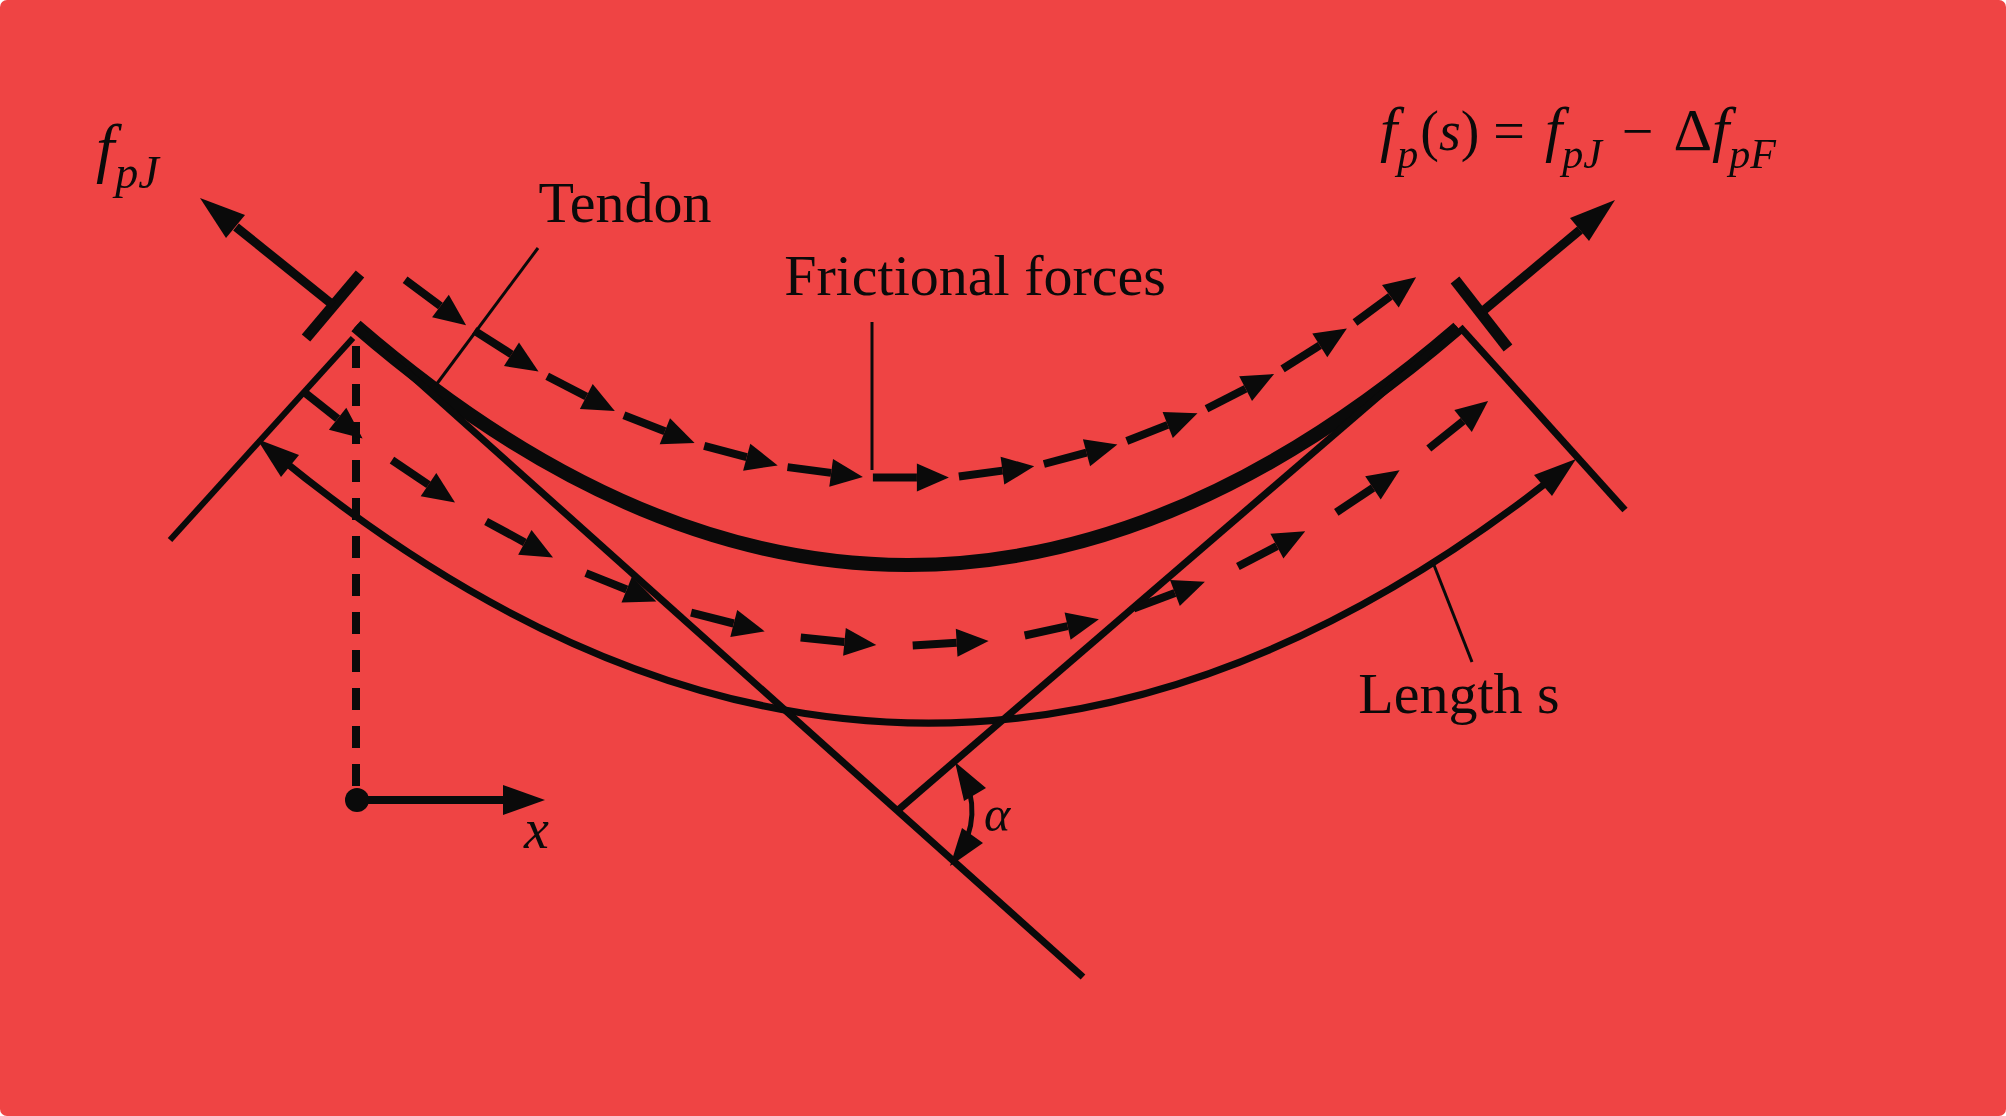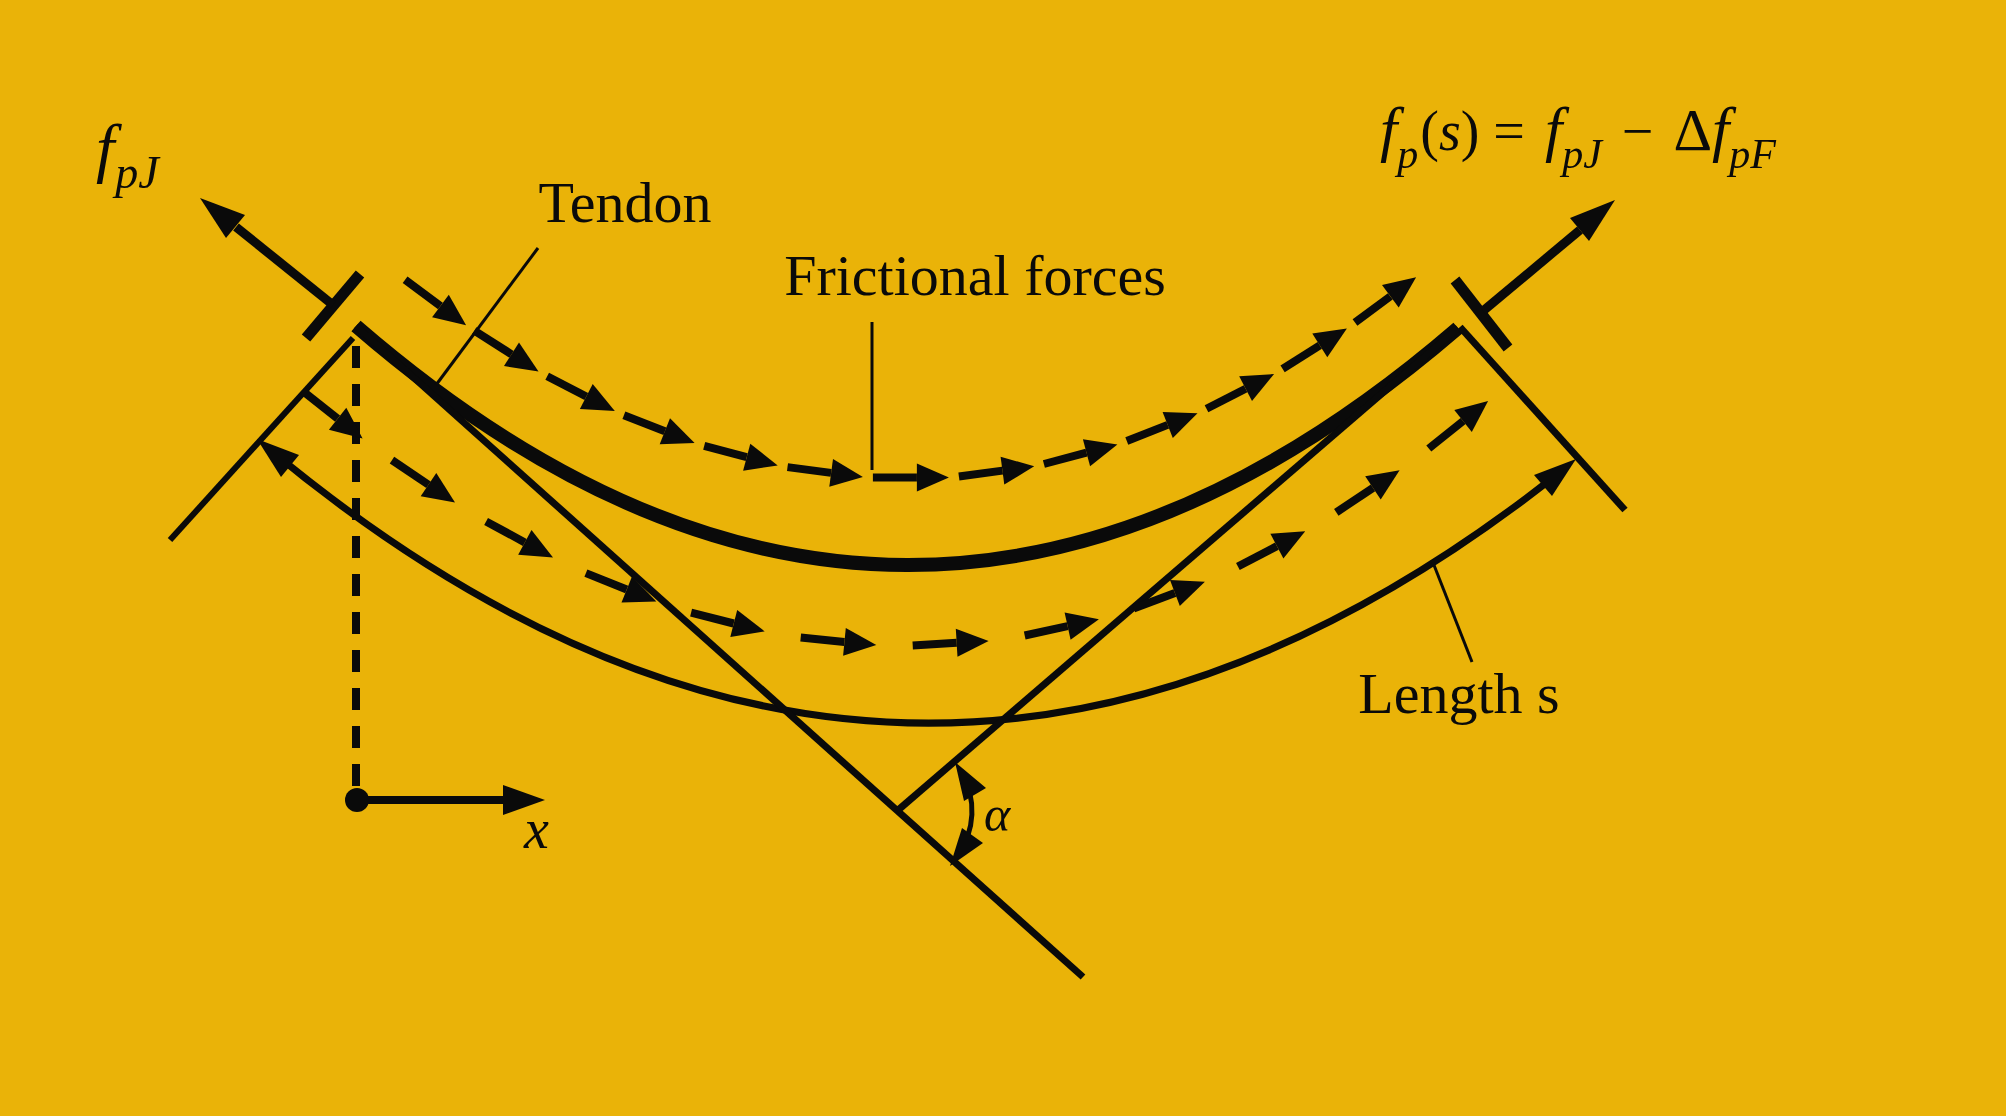--- a/index.html
+++ b/index.html
@@ -13,21 +13,21 @@
   svg { display: block; width: 100%; height: 100%; }
   svg .ln { fill: none; stroke: currentColor; }
   svg .fill { fill: currentColor; stroke: none; }
   svg text { fill: currentColor; stroke: none; font-family: "Liberation Serif", serif; }
   svg .it { font-style: italic; }
   .hiddenpath { fill: none; stroke: none; }
 </style>
 </head>
 <body>
 
-<div class="stage" id="stage" style="background: #eab308; color: rgb(10, 10, 10);">
+<div class="stage" id="stage" style="background: #ef4444; color: rgb(10, 10, 10); border-radius: 7px;">
   <svg viewBox="0 0 2006 1116">
 
     <g>
 
       <path class="ln" stroke-width="14" d="M356 326 Q907 803 1458 328"></path>
 
       <path class="ln" stroke-width="7" d="M268 448 Q916 988 1565 468"></path>
       <polygon class="fill" points="257,439 299,455 281,477"></polygon>
       <polygon class="fill" points="1576,459 1552,496 1534,475"></polygon>
 

